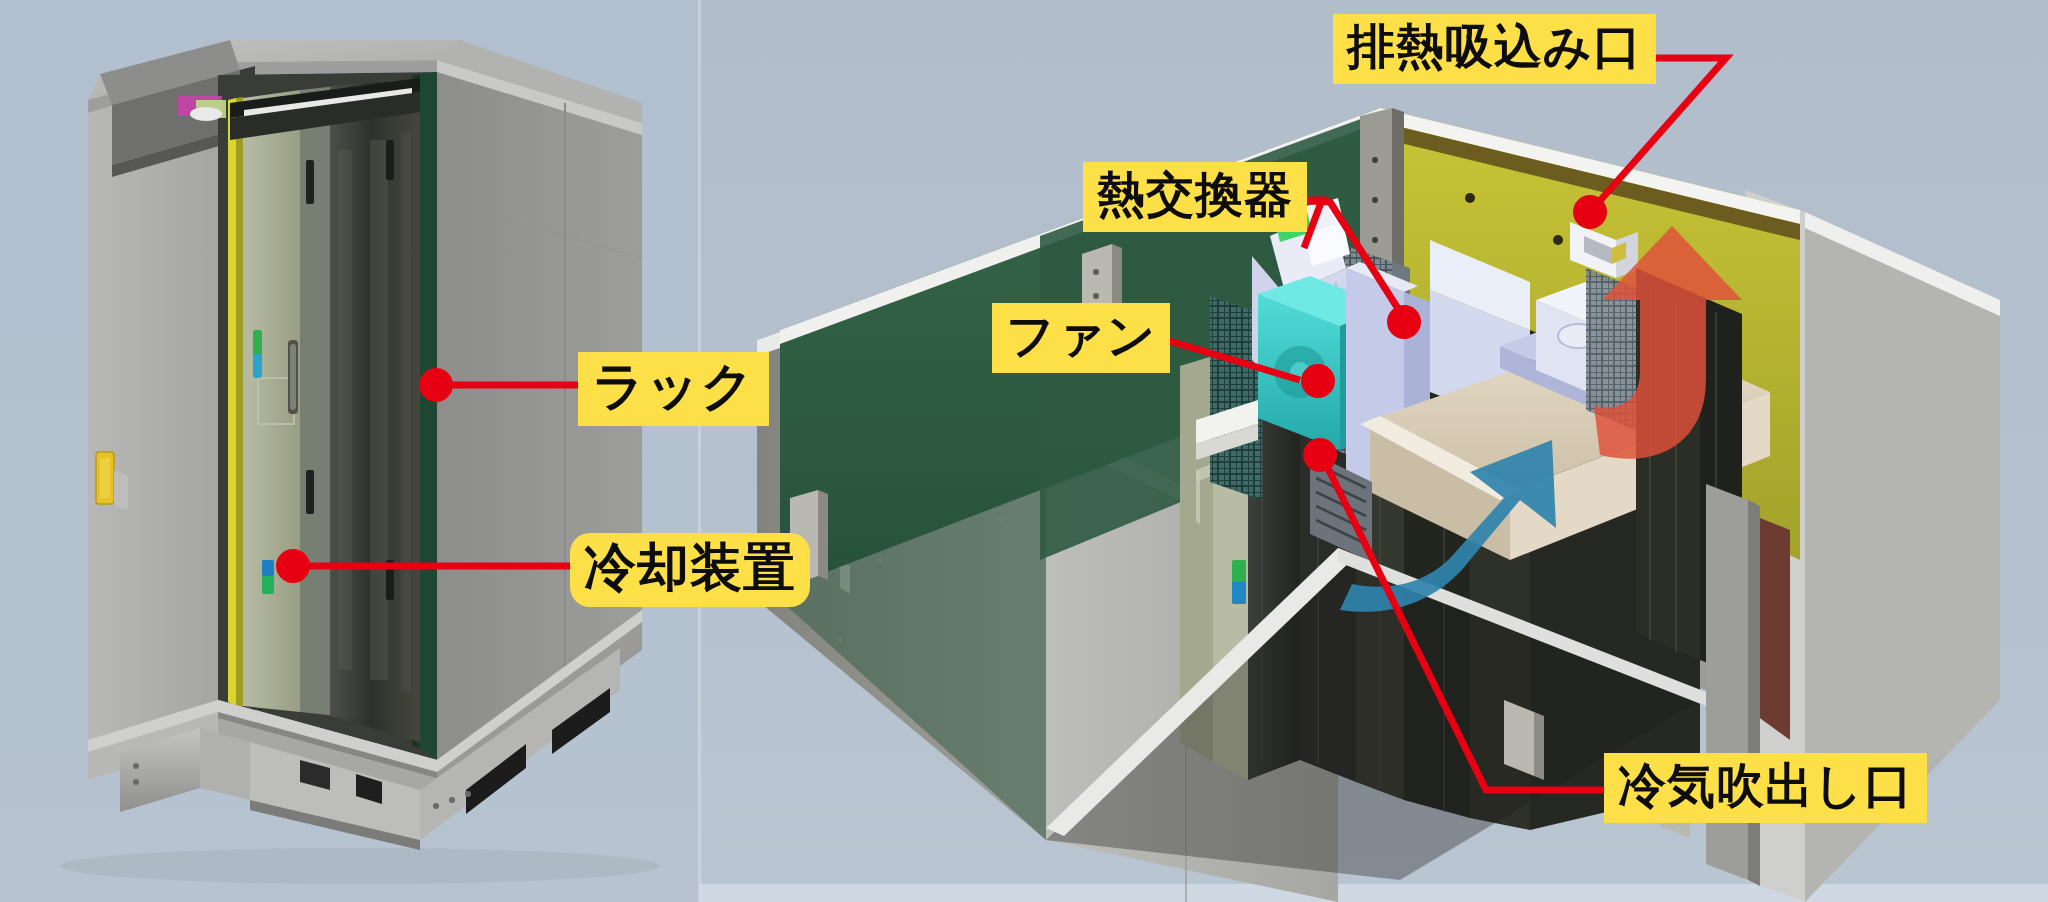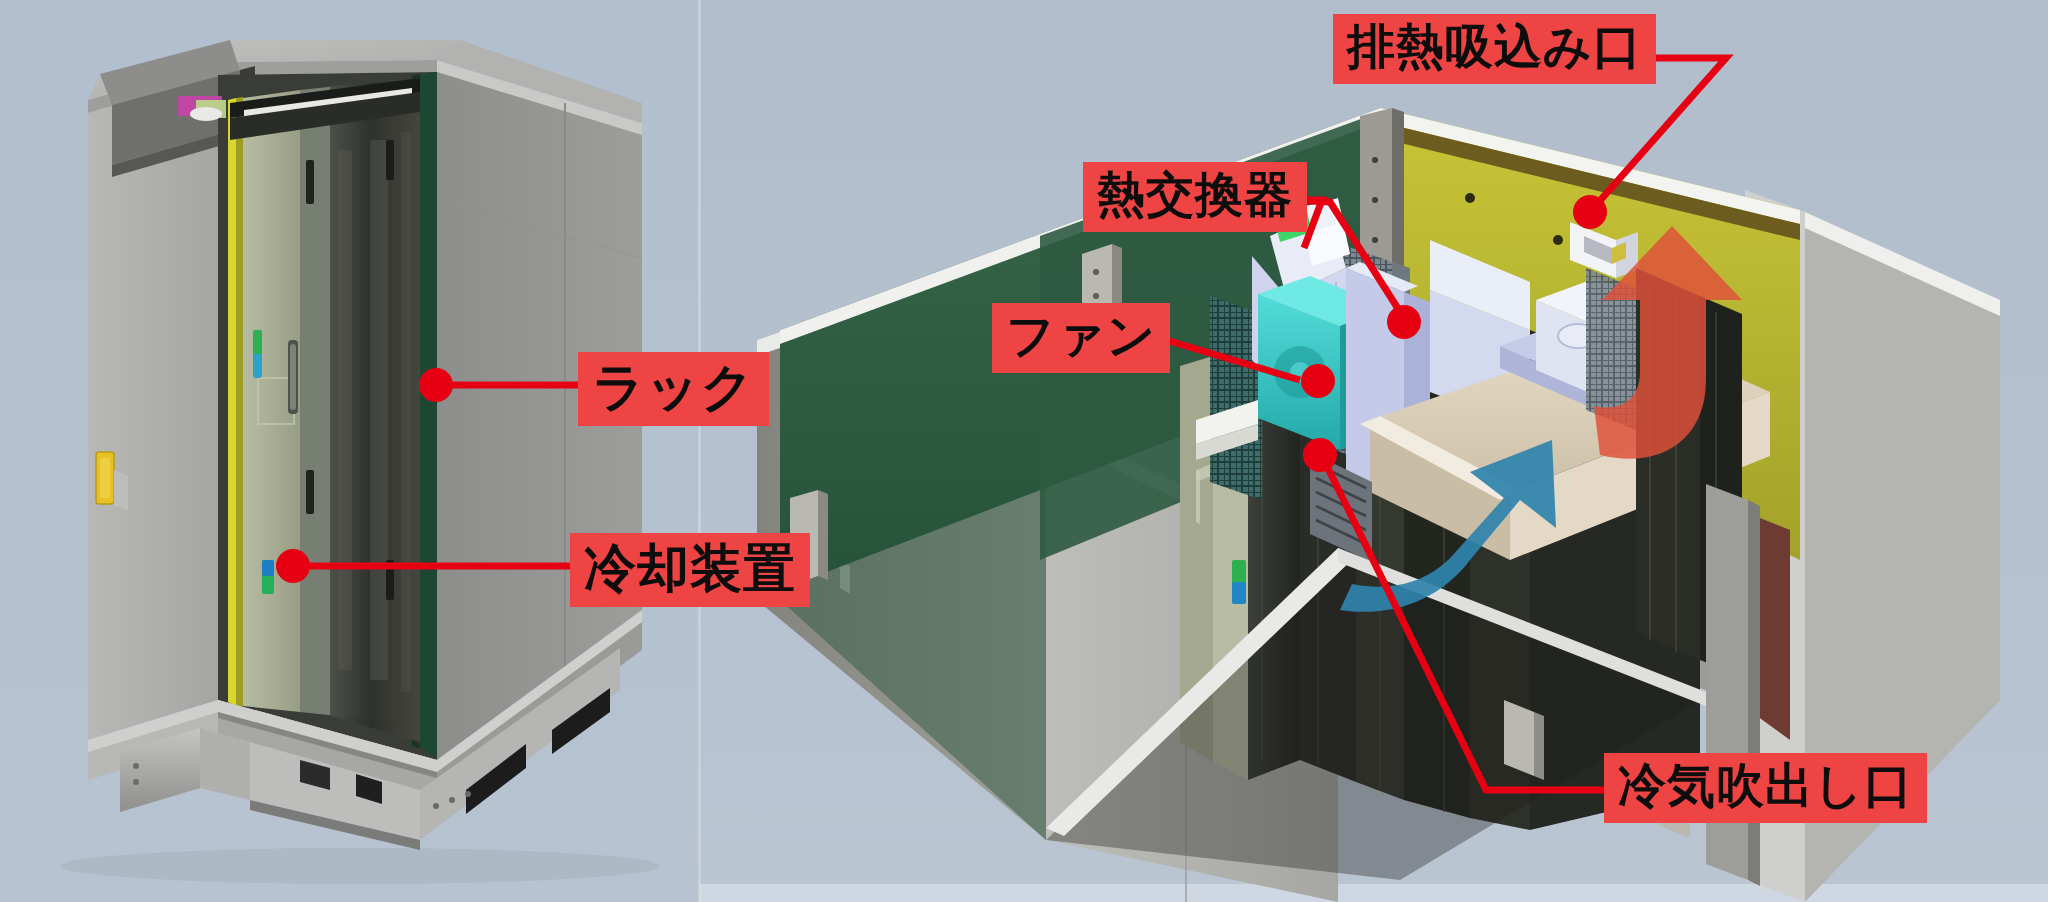--- a/index.html
+++ b/index.html
@@ -18,24 +18,24 @@
            background:#cfd8e2;}
   .bg-seam{position:absolute;left:698px;top:0;width:3px;height:902px;
            background:rgba(255,255,255,.25);}
 
   
   .poly{position:absolute;top:0;left:0;width:2048px;height:902px;}
   .poly svg{display:block;}
 
   
   .label{
-    position:absolute;background:#ef4444;color:#0d0d0d;
+    position:absolute;background:#fde047;color:#0d0d0d;
     font-weight:700;letter-spacing:.02em;line-height:1;
     padding:9px 14px 13px 14px;white-space:nowrap;
-    font-family:Liberation Sans, sans-serif;
+    font-family:Liberation Serif, serif;
   }
   .label.lg{font-size:52px;}
   .label.md{font-size:48px;}
 
   
   .leaders{position:absolute;inset:0;pointer-events:none;}
 </style>
 </head>
 <body>
 
@@ -463,21 +463,21 @@
       <circle cx="1318" cy="381" r="17"></circle>
       <circle cx="1320" cy="455" r="17"></circle>
     </g>
 
     <polyline points="1290,200 1330,202 1404,318" stroke="#e60012" stroke-width="7" fill="none"></polyline>
   </svg>
   </div>
 
   <div class="label lg" style="left:578px;top:352px;">ラック</div>
 
-  <div class="label lg" style="left:570px;top:533px;">冷却装置</div>
+  <div class="label lg" style="left:570px;top:533px;border-radius:20px;">冷却装置</div>
 
   <div class="label md" style="left:1333px;top:14px;">排熱吸込み口</div>
 
   <div class="label md" style="left:992px;top:303px;">ファン</div>
 
   <div class="label md" style="left:1083px;top:162px;">熱交換器</div>
 
   <div class="label md" style="left:1604px;top:753px;">冷気吹出し口</div>
 
 </div>

